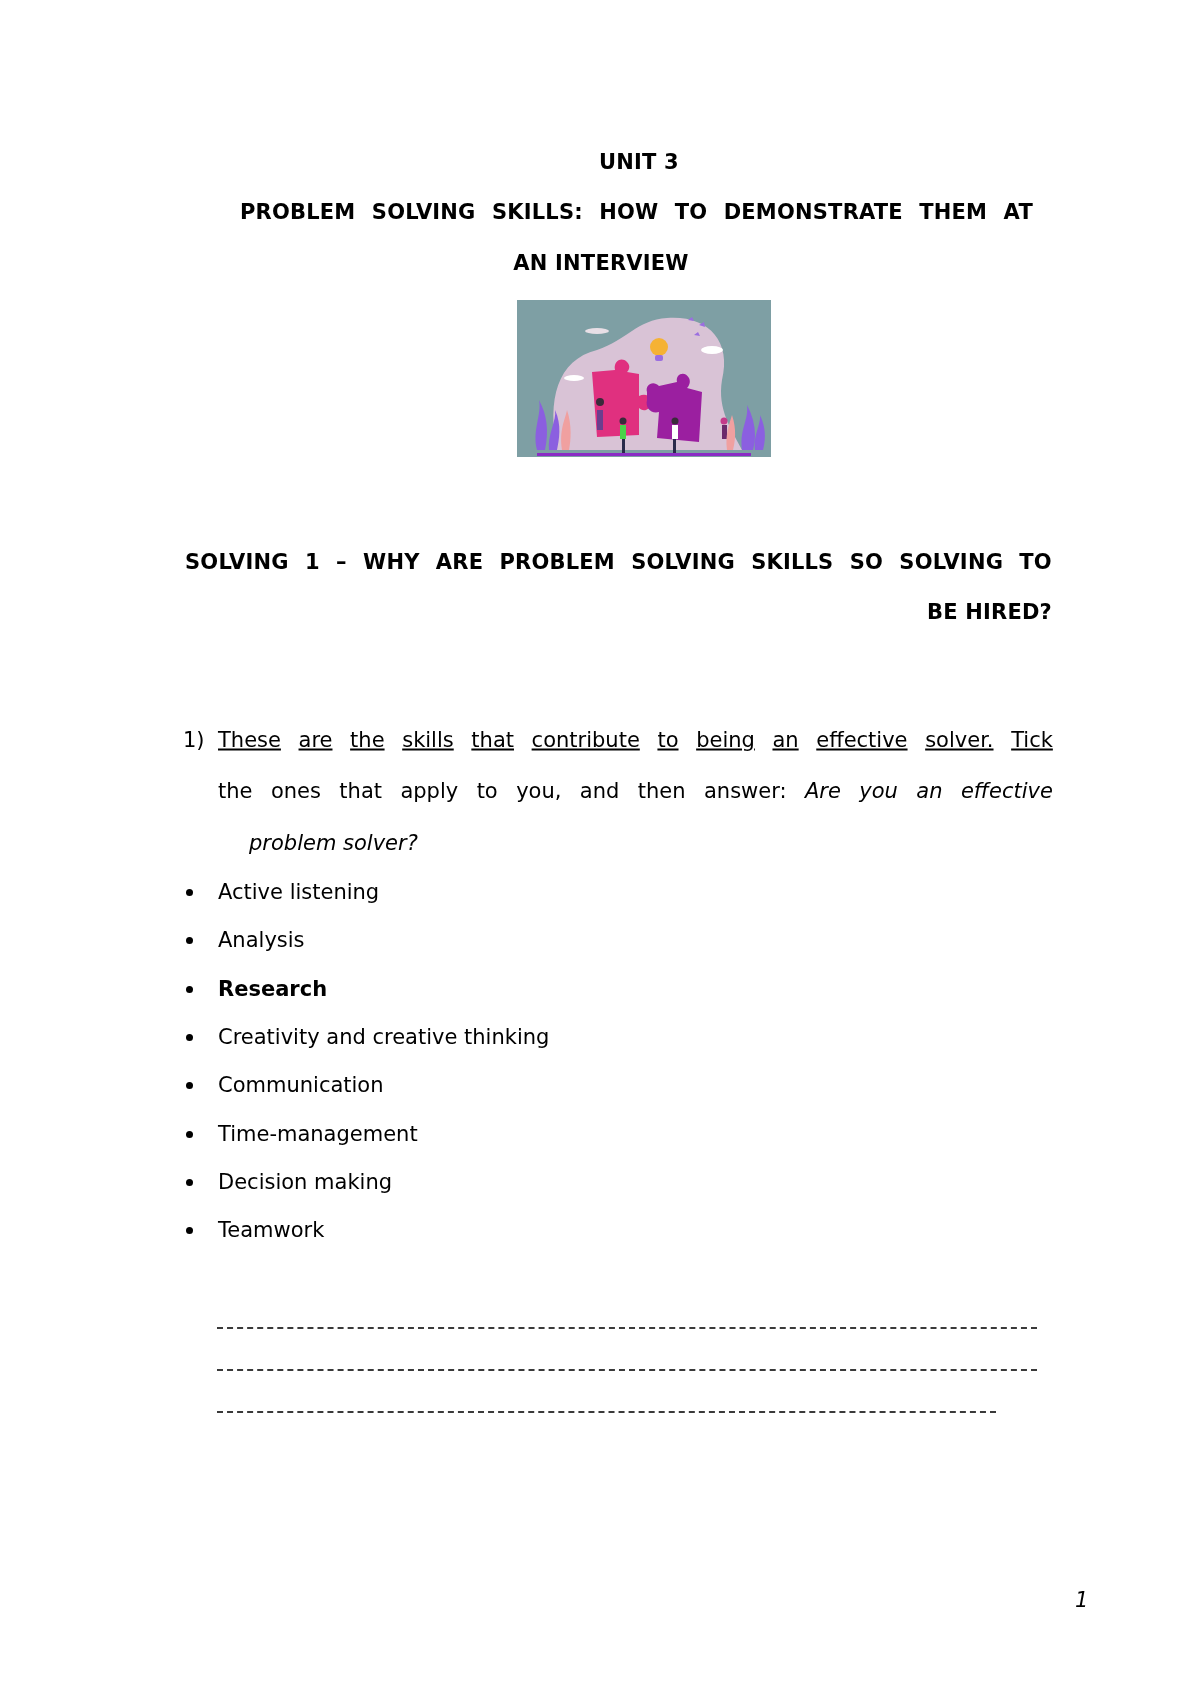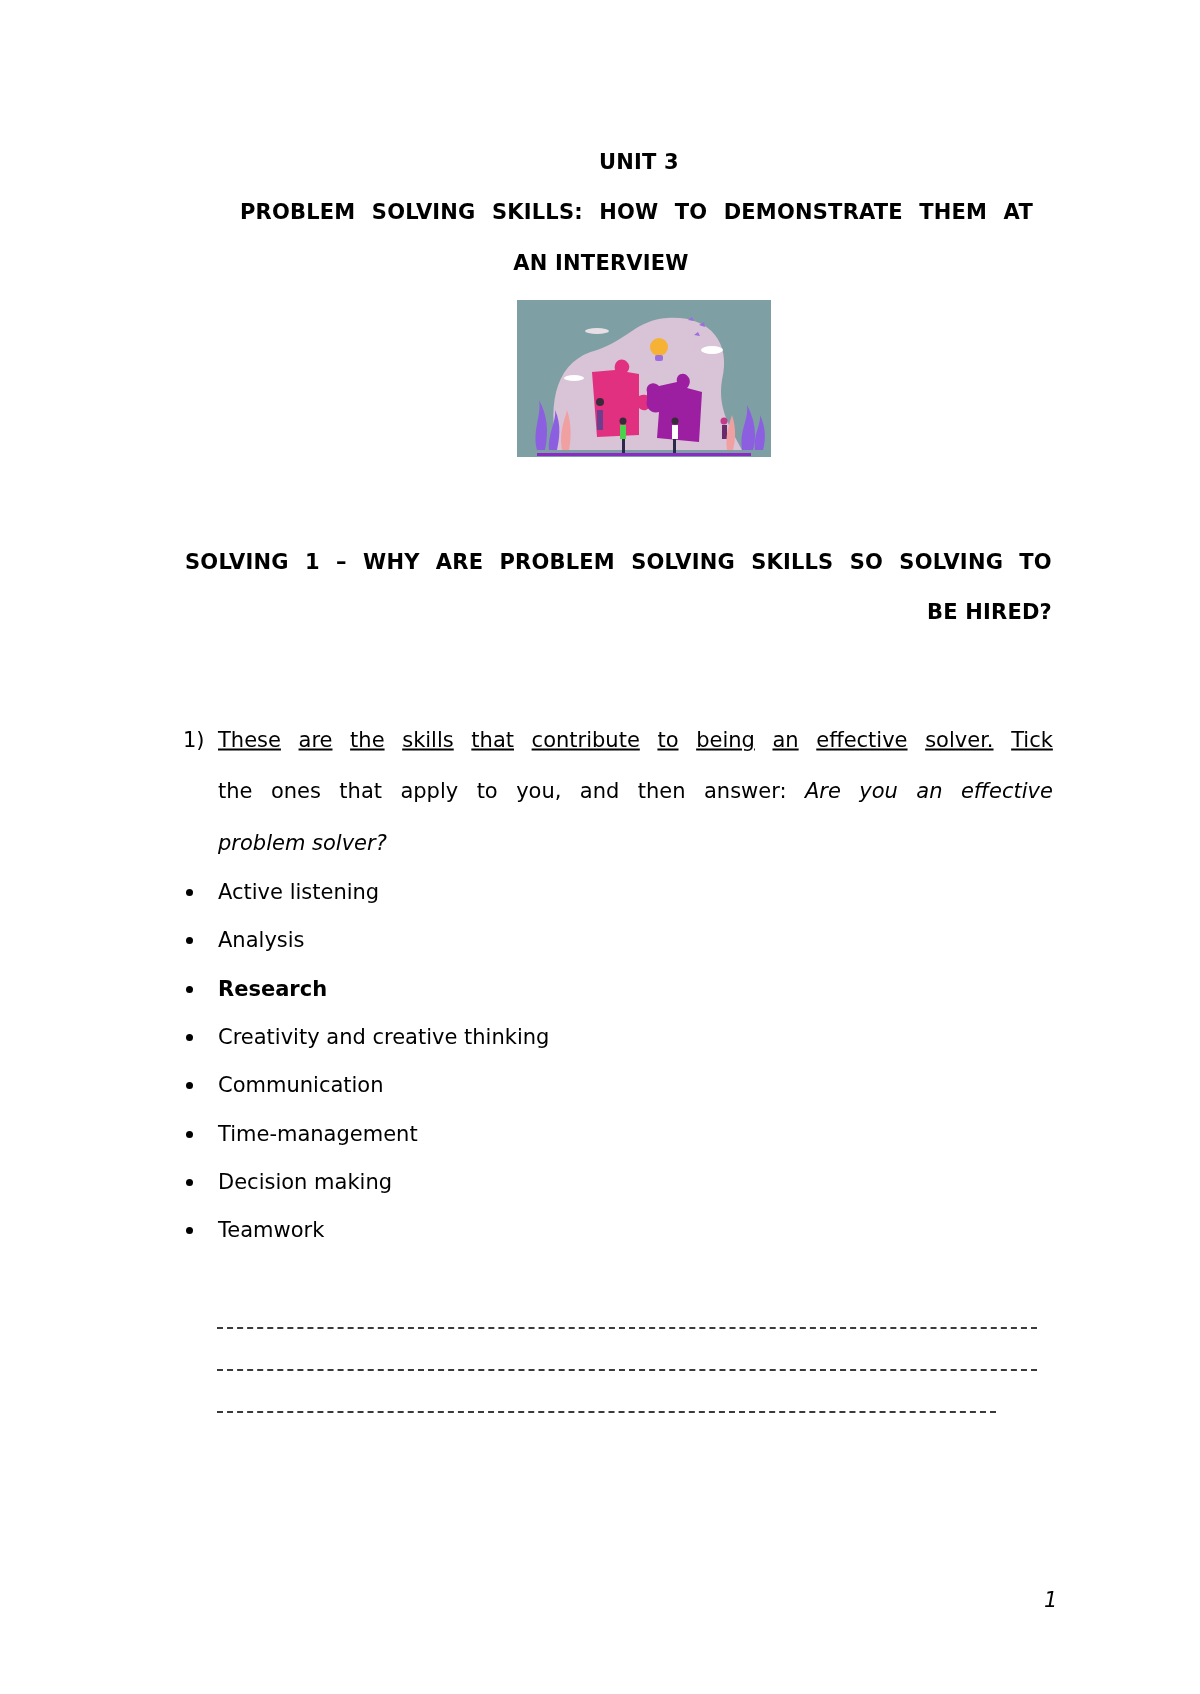--- a/index.html
+++ b/index.html
@@ -2,21 +2,21 @@
 <html><head>
 <meta charset="utf-8">
 <style>
   html, body { margin: 0; padding: 0; background: #ffffff; }
   body { width: 1200px; height: 1694px; position: relative; overflow: hidden;
          font-family: "DejaVu Sans", sans-serif; color: #000; }
   .abs { position: absolute; white-space: nowrap; }
   .title { font-weight: bold; font-size: 21px; letter-spacing: 0.2px; line-height: 1; transform: translateY(-50%); }
   .body-text { font-size: 21px; line-height: 1; transform: translateY(-50%); }
   .justify-line { display: flex; justify-content: space-between; }
-  .ital { font-style: italic; }
+  .ital { font-style: italic; margin-left: 31px; }
   .bullet-dot { position: absolute; width: 7px; height: 7px; border-radius: 50%; background: #000; }
   .answer-line { position: absolute; height: 0; border-top: 2px dashed #3a3a3a; }
   .figure { position: absolute; overflow: hidden; background: #7e9fa4; }
 </style>
 </head>
 <body>
 
 <div class="abs title" style="left:0; width:1278px; text-align:center; top:162px;">UNIT 3</div>
 <div class="abs title" style="left:240px; width:793px; top:212px;">
   <div class="justify-line" id="title1">

